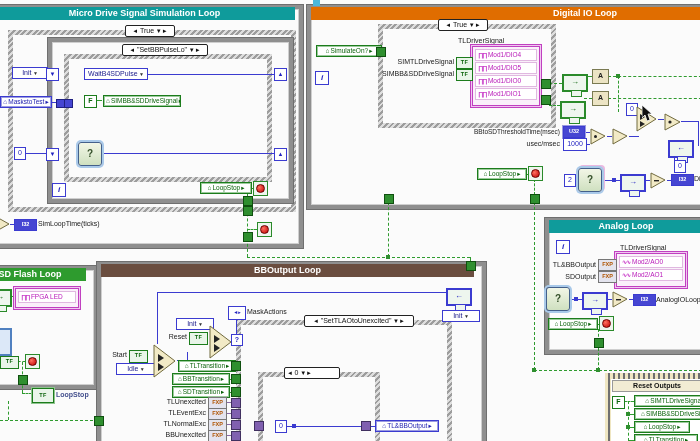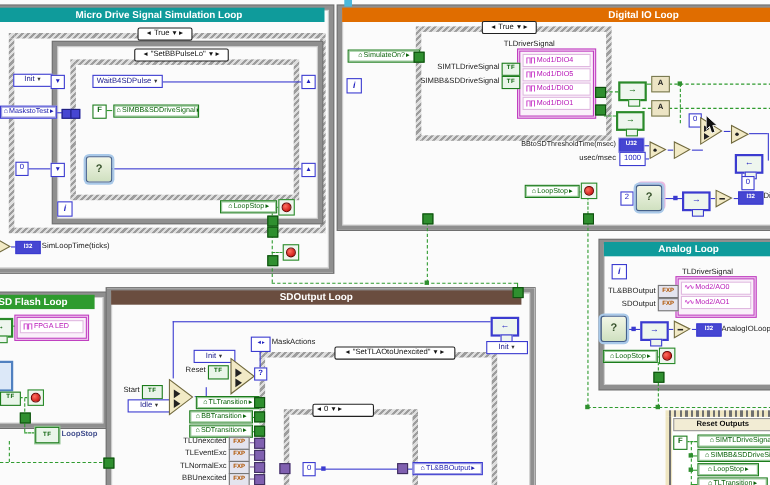--- a/index.html
+++ b/index.html
@@ -311,21 +311,21 @@
   <div class="gwv" style="left:22px;top:362px;height:31px"></div>
   <div class="tun tun-g" style="left:18px;top:375px;width:8px;height:8px"></div>
   <div class="gwh" style="left:22px;top:393px;width:10px"></div>
   <div class="tfbox" style="left:32px;top:388px;width:20px;height:13px;line-height:12px;box-shadow:0 0 0 1px #8fc48f">TF</div>
   <div class="lbl lbl-blue" style="left:56px;top:390px">LoopStop</div>
   <div class="gwh" style="left:0px;top:420px;width:98px"></div>
   <div class="gwv" style="left:8px;top:401px;height:19px"></div>
   <div class="tun tun-g" style="left:94px;top:416px;width:8px;height:8px"></div>
 
   <div class="wloop" style="left:97px;top:262px;width:381px;height:190px"></div>
-  <div class="tbar" style="left:101px;top:264px;width:373px;background:#6a4d3f">SDOutput Loop</div>
+  <div class="tbar" style="left:101px;top:264px;width:373px;background:#6a4d3f">BBOutput Loop</div>
 
   <div class="lbl lbl-r" style="left:103px;top:350px;width:24px">Start</div>
   <div class="tfbox" style="left:129px;top:350px;width:17px;height:11px">TF</div>
   <div class="enum" style="left:116px;top:363px;width:36px">Idle</div>
   <div class="fn" style="left:153px;top:344px;width:24px;height:34px">
     <svg width="24" height="34">
         <polygon points="1,1 1,33 22,17" fill="#f2eac6" stroke="#716a3e"></polygon>
         <polygon points="5,10 11,14 5,18" fill="#222"></polygon>
         <polygon points="5,19 11,23 5,27" fill="#222"></polygon>
       </svg>

